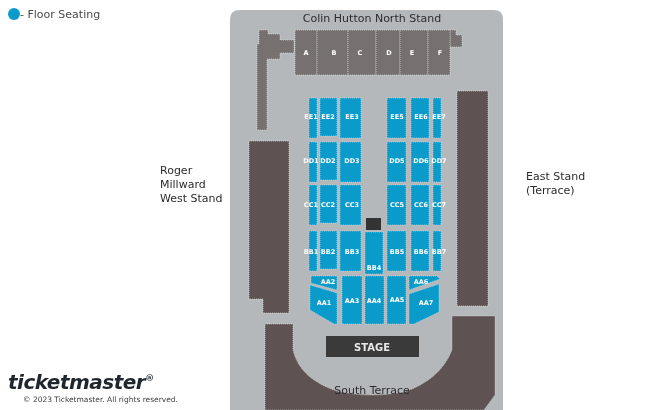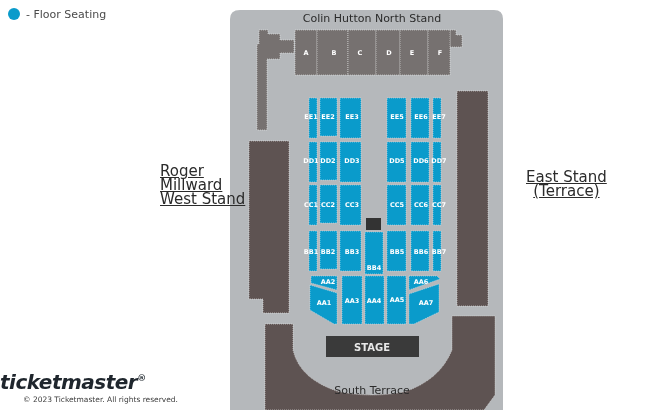--- a/index.html
+++ b/index.html
@@ -1,22 +1,22 @@
 <!DOCTYPE html>
 <html><head>
 <meta charset="utf-8">
 <style>
   html, body { margin: 0; padding: 0; background: #ffffff; }
   body { width: 670px; height: 410px; position: relative; overflow: hidden; font-family: "DejaVu Sans", "Liberation Sans", sans-serif; }
-  .legend { position: absolute; left: 8px; top: 8px; display: flex; align-items: flex-start; gap: 6px; font-size: 11px; color: #4a4a4a; }
+  .legend { position: absolute; left: 8px; top: 8px; display: flex; align-items: flex-start; font-size: 11px; color: #4a4a4a; }
   .legend-dot { width: 12px; height: 12px; border-radius: 50%; background: #0a9bcb; }
-  .stand-label { position: absolute; font-size: 15px; color: #2b2b2b; line-height: 14px; white-space: pre-line; text-decoration: underline; }
+  .stand-label { position: absolute; font-size: 11px; color: #2b2b2b; line-height: 14px; white-space: pre-line; }
   .west-label { left: 160px; top: 164px; }
-  .east-label { left: 526px; top: 170px; text-align: center; }
-  .brand { position: absolute; left: 0; top: 370px; font-size: 20px; font-weight: bold; font-style: italic; color: #1f262d; letter-spacing: -0.5px; }
+  .east-label { left: 526px; top: 170px; }
+  .brand { position: absolute; left: 8px; top: 370px; font-size: 20px; font-weight: bold; font-style: italic; color: #1f262d; letter-spacing: -0.5px; }
   .brand sup { font-size: 9px; font-style: normal; vertical-align: top; position: relative; top: 3px; }
   .copyright { position: absolute; left: 8px; top: 395px; font-size: 7.5px; color: #3c3c3c; margin-left: 15px; }
   svg.map { position: absolute; left: 0; top: 0; }
   svg text { font-family: "DejaVu Sans", "Liberation Sans", sans-serif; }
   .sec { fill: #0a9bcb; stroke: #bfe5f3; stroke-width: 0.6; stroke-dasharray: 1 1; cursor: pointer; }
   .sec-label { fill: #ffffff; font-size: 6.5px; font-weight: bold; text-anchor: middle; pointer-events: none; }
   .stand-dark { fill: #5e5352; stroke: #e6e6e6; stroke-width: 0.6; stroke-dasharray: 1 1; }
   .stand-mid { fill: #767170; stroke: #e6e6e6; stroke-width: 0.6; stroke-dasharray: 1 1; }
   .stand-letter { fill: #ffffff; font-size: 6.5px; font-weight: bold; text-anchor: middle; }
 </style>

